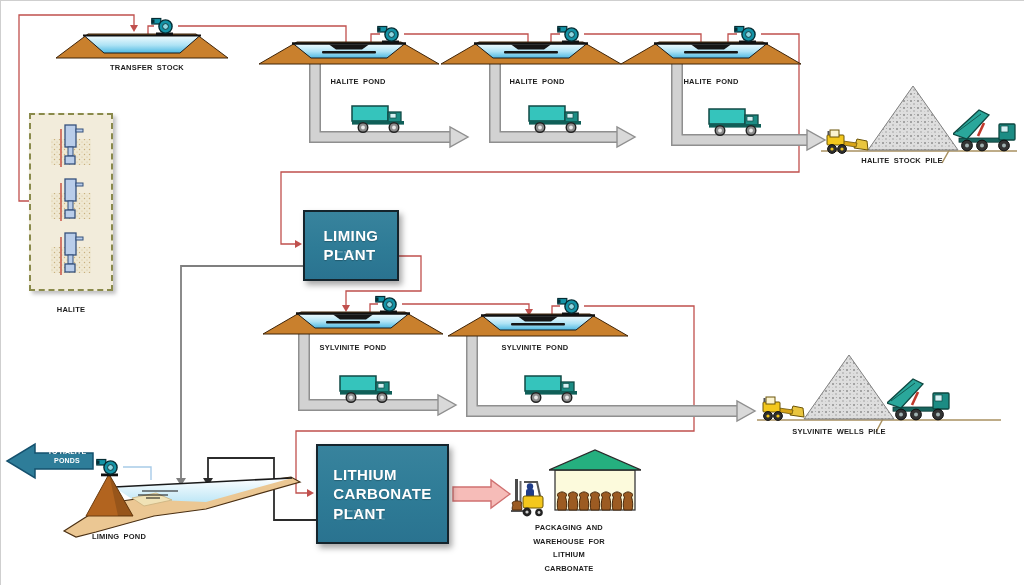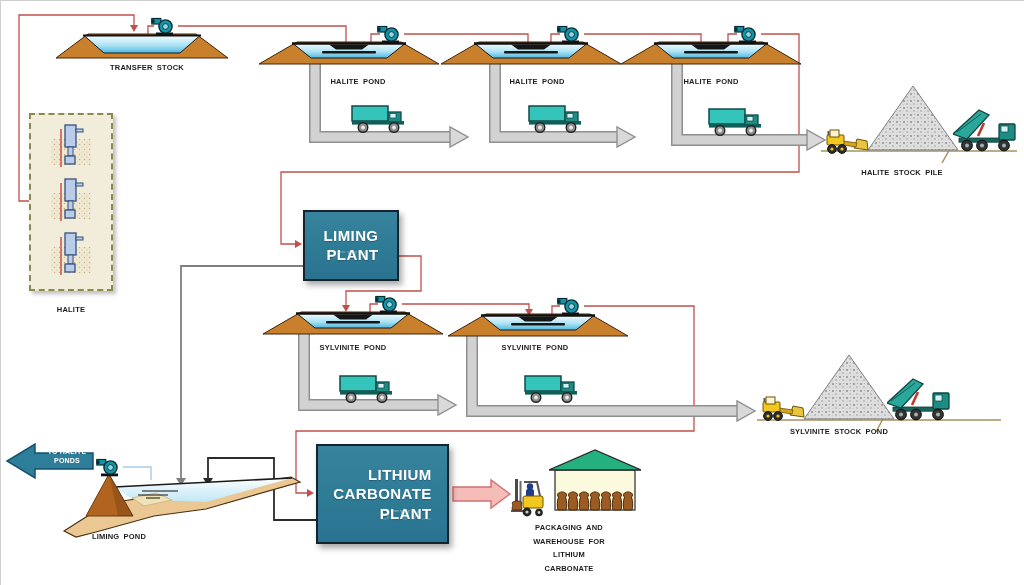--- a/index.html
+++ b/index.html
@@ -15,21 +15,21 @@
     color:#1c1c1c;text-align:center;letter-spacing:.2px;word-spacing:2px;
     white-space:pre-line;
   }
   .lbl.wide{line-height:13.5px;}
   .plantbox{
     position:absolute;z-index:3;
     background:linear-gradient(180deg,#38839d 0%,#2e7b96 55%,#2a7390 100%);
     border:2px solid #15242c;
     box-shadow:3px 4px 6px rgba(0,0,0,.35);
     display:flex;align-items:center;justify-content:center;
-    color:#fff;font-weight:bold;text-align:right;
+    color:#fff;font-weight:bold;text-align:left;
     letter-spacing:.4px;white-space:pre-line;
   }
   .plantbox .bx-text{
     text-shadow:0 1px 1px rgba(0,0,0,.25);
     -webkit-box-reflect: below -17px linear-gradient(transparent 60%, rgba(255,255,255,.35));
   }
   #liming-plant{left:302px;top:209px;width:92px;height:67px;font-size:15px;line-height:1.25;}
   #lithium-plant{left:315px;top:443px;width:129px;height:96px;font-size:15px;line-height:1.3;}
   #wells-box{
     position:absolute;z-index:0;left:28px;top:112px;width:80px;height:174px;
@@ -308,25 +308,25 @@
   <div id="lithium-plant" class="plantbox">
     <span class="bx-text">LITHIUM
 CARBONATE
 PLANT</span>
   </div>
 
   <div class="lbl" style="left:85px;top:62px;width:122px;">TRANSFER STOCK</div>
   <div class="lbl" style="left:297px;top:76px;width:120px;">HALITE POND</div>
   <div class="lbl" style="left:476px;top:76px;width:120px;">HALITE POND</div>
   <div class="lbl" style="left:650px;top:76px;width:120px;">HALITE POND</div>
-  <div class="lbl" style="left:831px;top:155px;width:140px;margin-top:12px;">HALITE STOCK PILE</div>
+  <div class="lbl" style="left:831px;top:155px;width:140px;">HALITE STOCK PILE</div>
   <div class="lbl" style="left:30px;top:304px;width:80px;">HALITE</div>
   <div class="lbl" style="left:292px;top:342px;width:120px;">SYLVINITE POND</div>
   <div class="lbl" style="left:474px;top:342px;width:120px;">SYLVINITE POND</div>
-  <div class="lbl" style="left:768px;top:426px;width:140px;">SYLVINITE STOCK POND</div>
+  <div class="lbl" style="left:768px;top:426px;width:140px;">SYLVINITE WELLS PILE</div>
   <div class="lbl" style="left:58px;top:531px;width:120px;">LIMING POND</div>
   <div class="lbl wide" style="left:508px;top:520px;width:120px;">PACKAGING AND
 WAREHOUSE FOR
 LITHIUM
 CARBONATE</div>
   <div id="to-halite-text">TO HALITE
 PONDS</div>
 
 </div>
 

